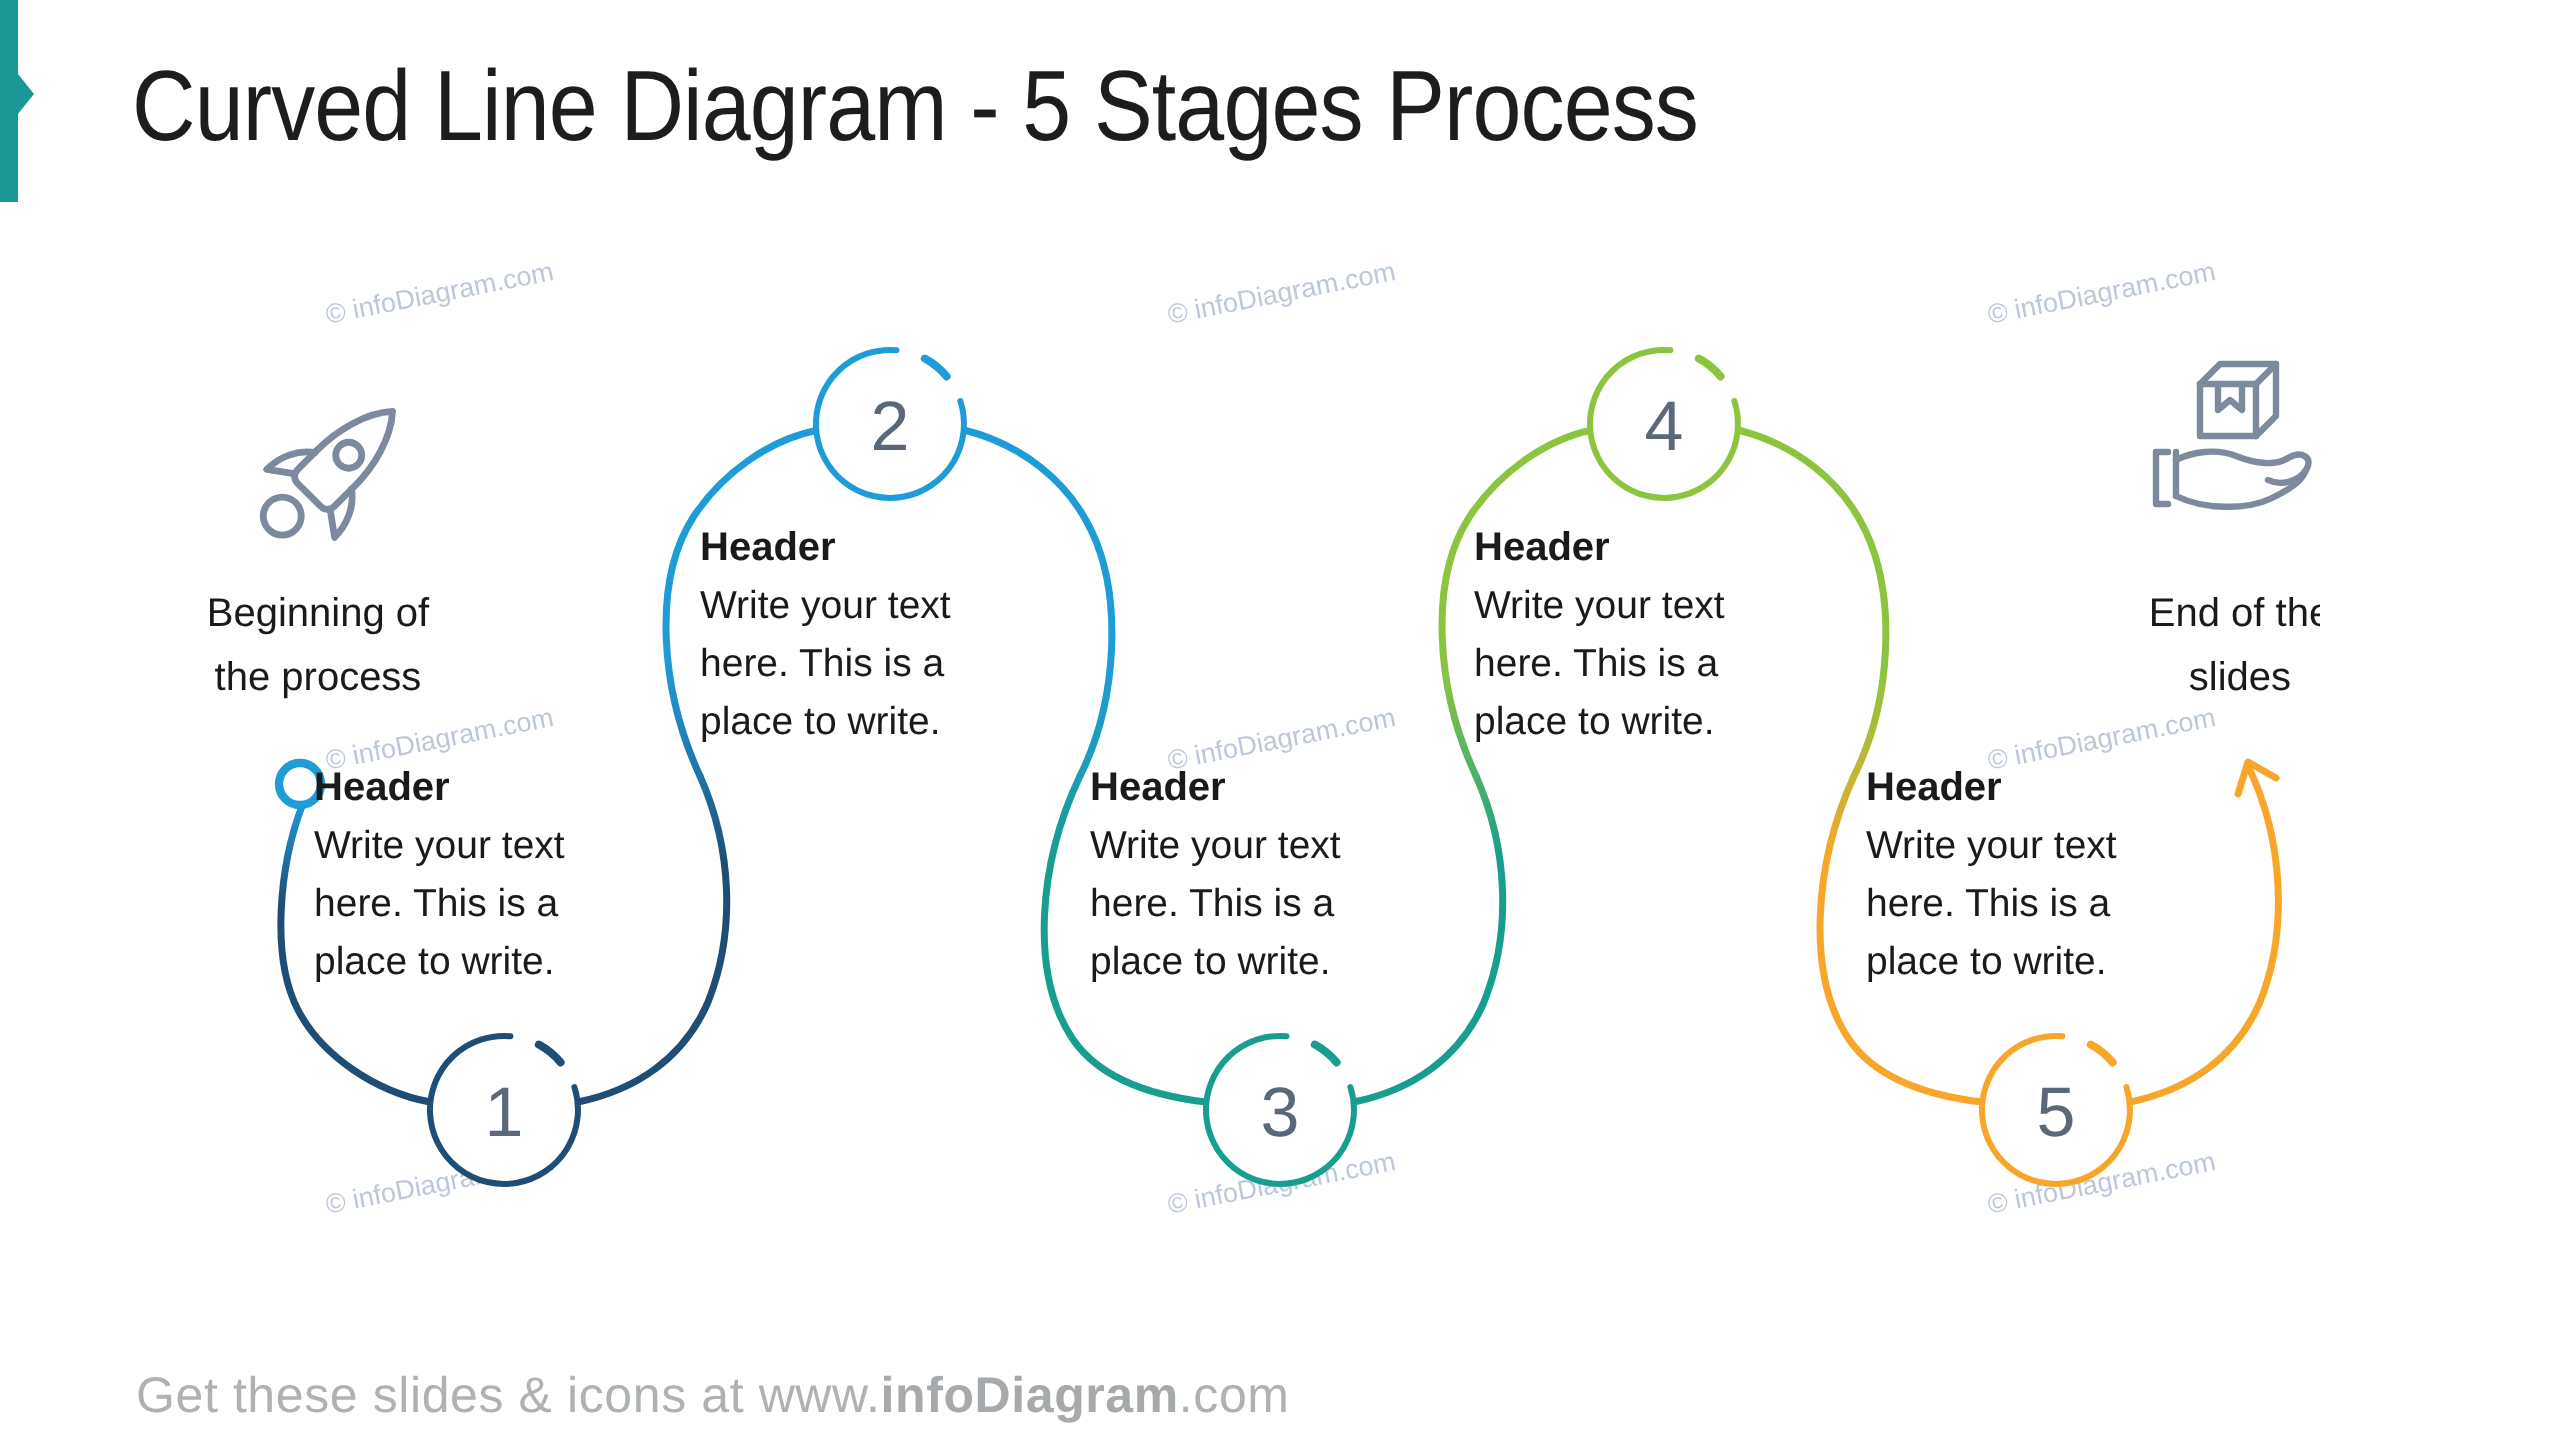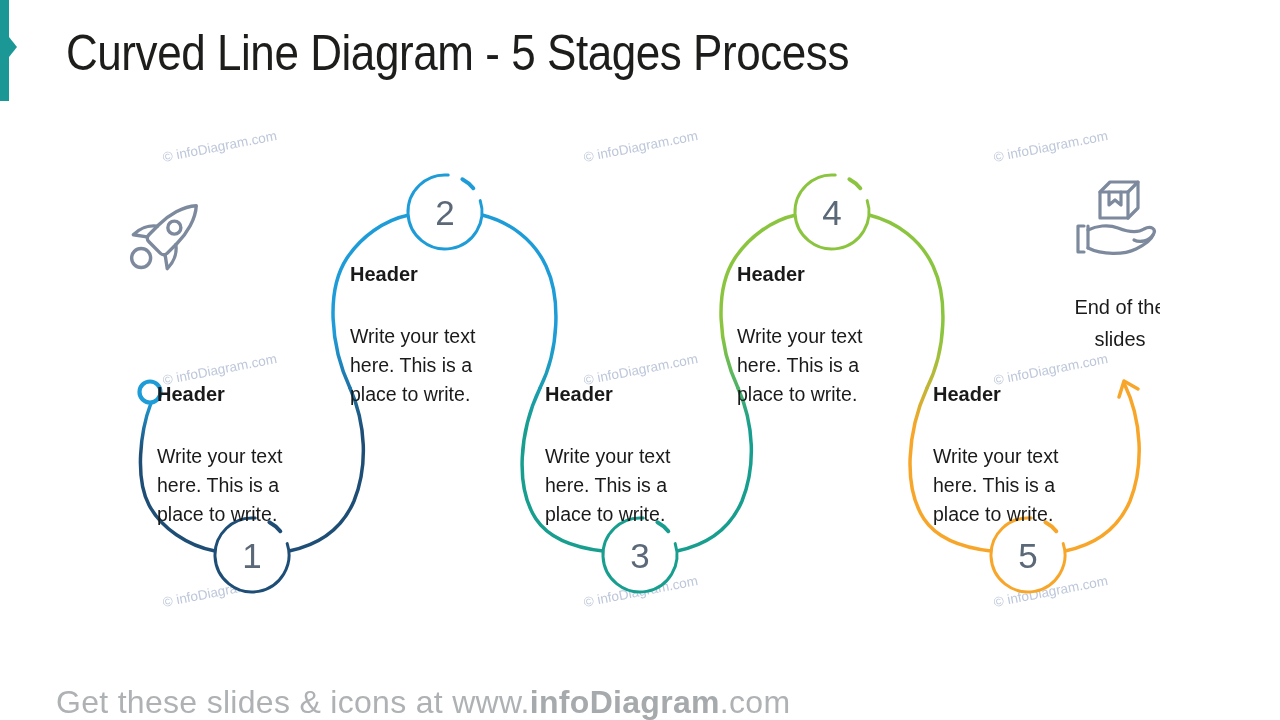--- a/index.html
+++ b/index.html
@@ -16,25 +16,25 @@
   
   .wm{position:absolute;width:130px;font-size:13.5px;color:#b6c1d6;opacity:.9;
       transform:rotate(-11deg);transform-origin:0 50%;white-space:nowrap;z-index:1;}
   
   .art{position:absolute;left:0;top:0;z-index:2;}
   .art text{font-family:"Liberation Sans",sans-serif;font-size:35px;font-weight:300;}
   
   .stage-text{position:absolute;width:190px;text-align:left;color:#1a1a1a;z-index:3;
               font-size:19.5px;line-height:29px;}
   .stage-text .hdr{font-weight:bold;font-size:20px;}
-  .stage-text .body{white-space:pre-line;margin-top:33px;}
+  .stage-text .body{white-space:pre-line;}
   .side-label{position:absolute;width:190px;text-align:center;color:#1a1a1a;z-index:3;
               font-size:20px;line-height:32px;white-space:pre-line;}
   
-  .footer{position:absolute;left:56px;top:684px;font-size:32px;color:#afb2b4;
+  .footer{position:absolute;left:68px;top:684px;font-size:25px;color:#afb2b4;
           letter-spacing:0.3px;z-index:3;}
   .footer b{font-weight:bold;color:#a7aaac;}
 </style>
 </head>
 <body>
 
 <div class="slide">
 
   <div class="accent-bar" style="background: rgb(27, 151, 149);"></div>
   <div class="accent-arrow" style="border-left-color: rgb(27, 151, 149);"></div>
@@ -151,20 +151,22 @@
       <path d="M -26 -38 L -16 -48 L 12 -48 L 2 -38"></path>
       <path d="M 12 -48 L 12 -22 L 2 -12"></path>
       <path d="M -17 -38 L -17 -25 L -11 -30 L -5 -25 L -5 -38"></path>
       <path d="M -42 -4 L -48 -4 L -48 22 L -42 22"></path>
       <path d="M -38 0 C -30 -4, -18 -6, -8 -2 C 2 2, 12 3, 18 -1 C 25 -5, 31 -1, 27 5 C 23 11, 14 13, 8 10"></path>
       <path d="M -38 -4 L -38 18"></path>
       <path d="M -38 18 C -24 25, -2 25, 10 19 C 18 15, 25 11, 27 5"></path>
     </g>
   </svg>
 
+  <div class="side-label" style="left:64px;top:291px">Beginning of
+the process</div>
   <div class="side-label" style="left:1025px;top:291px">End of the
 slides</div>
 
   <div class="stage-text" style="left:157px;top:380px">
     <div class="hdr">Header</div>
     <div class="body">Write your text
 here. This is a
 place to write.</div>
   </div>
   <div class="stage-text" style="left:350px;top:260px">

